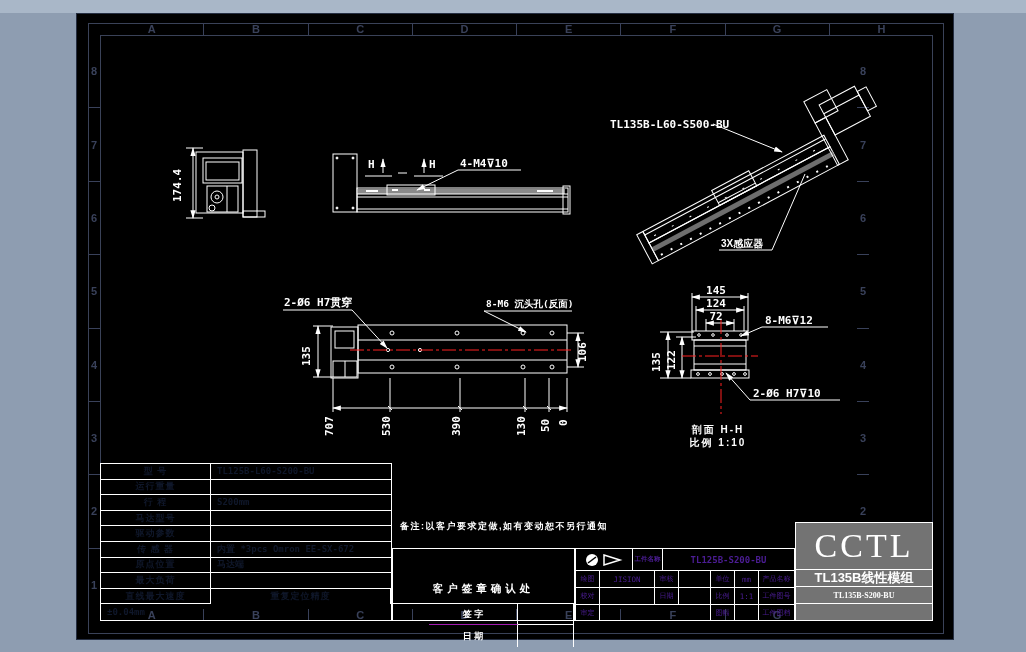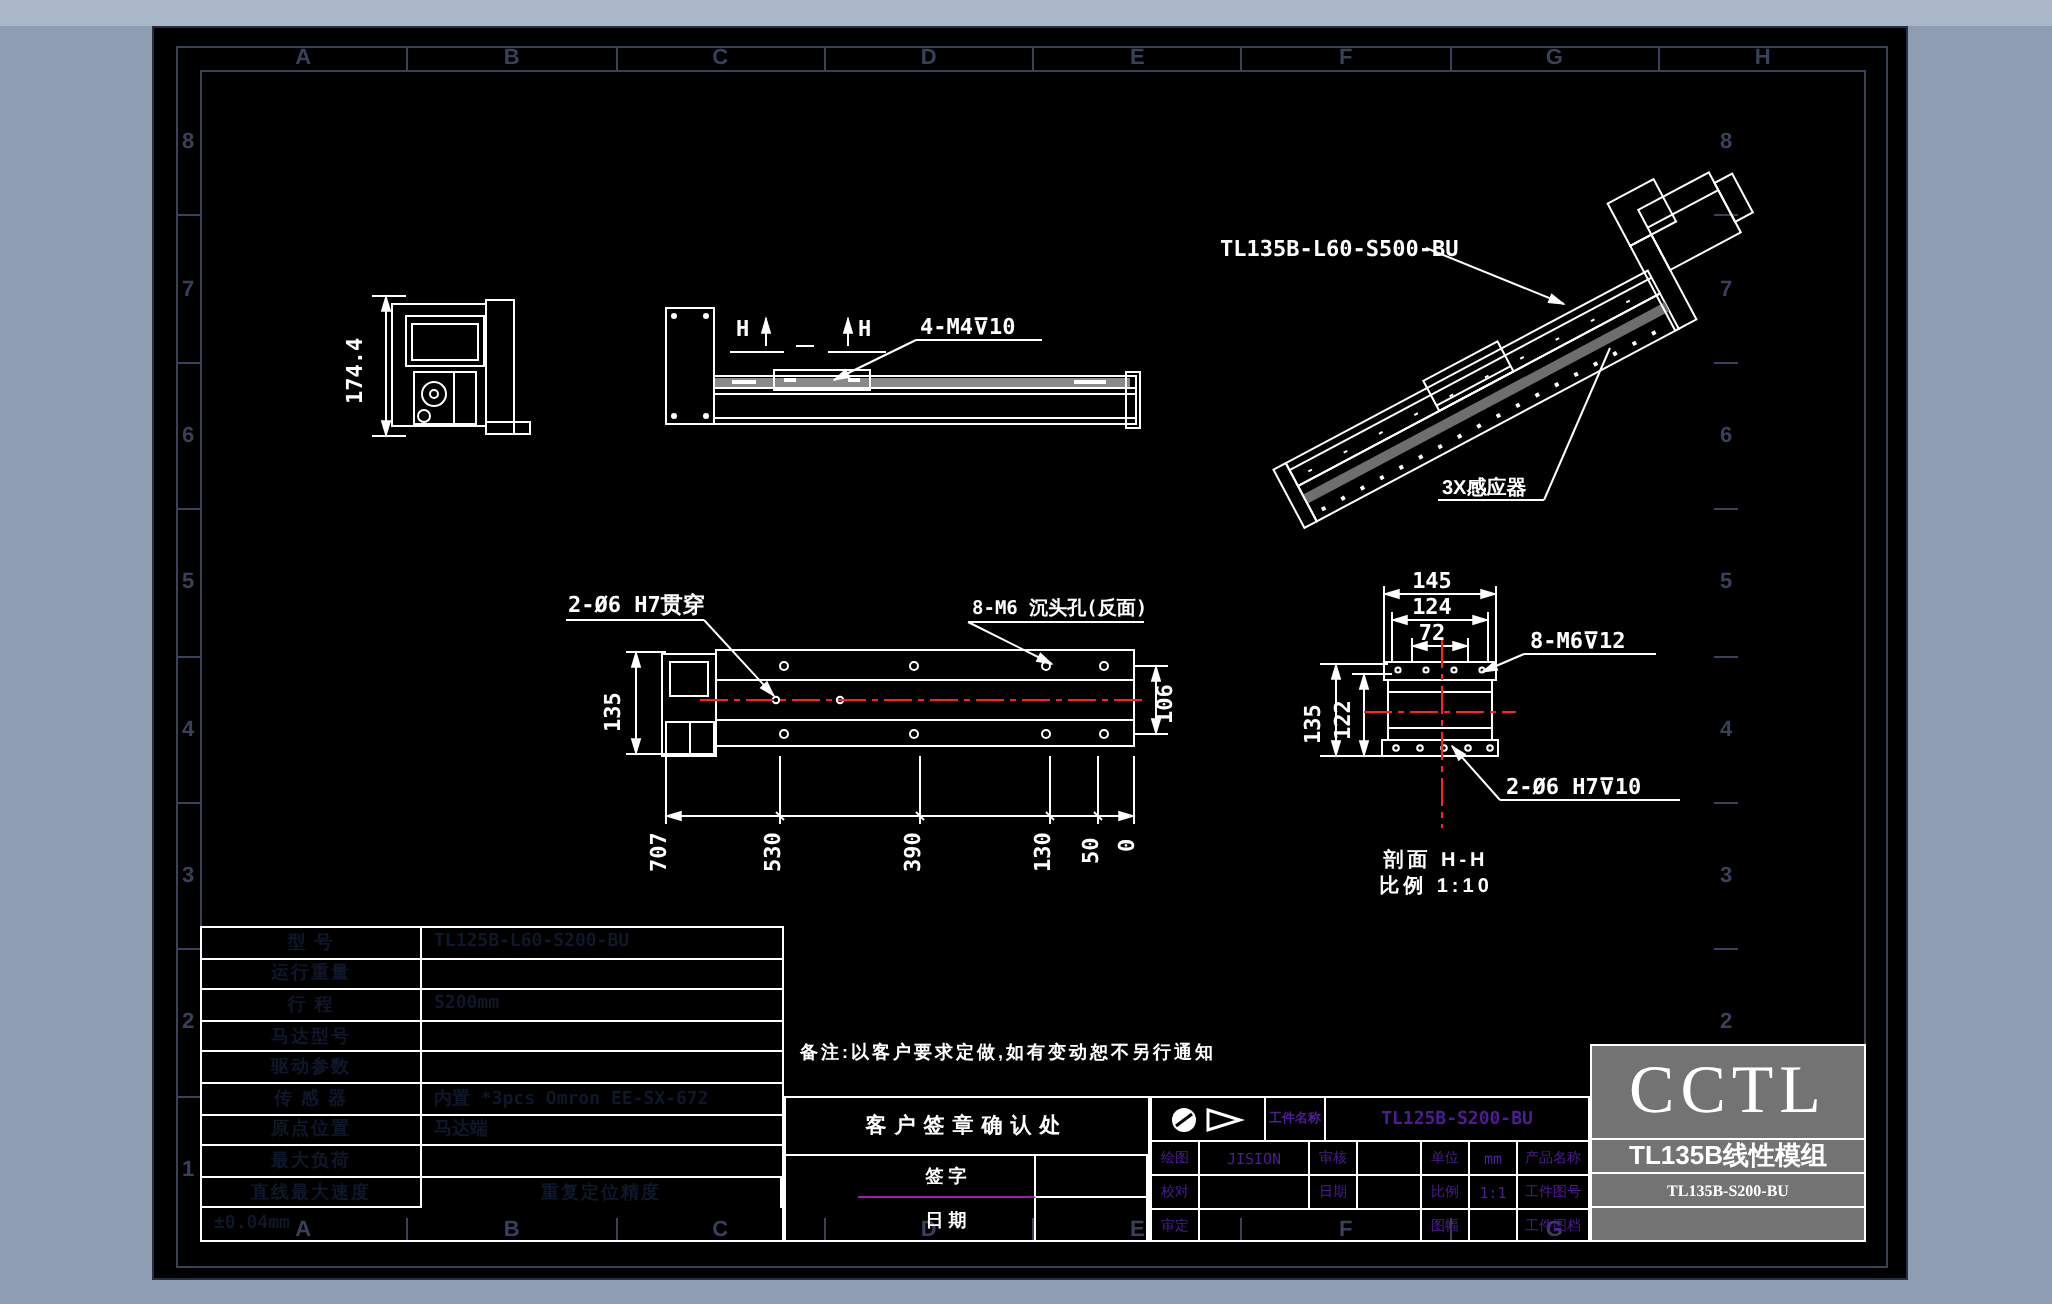--- a/index.html
+++ b/index.html
@@ -25,21 +25,21 @@
                   justify-content:center;font-size:9px;font-weight:bold;letter-spacing:1px;}
   .spec-grid .val{border-bottom:1px solid #fff;display:flex;align-items:center;padding-left:6px;
                   font-size:9px;font-weight:bold;font-family:"DejaVu Sans Mono",monospace;}
   .spec-grid .lab:nth-last-child(2),.spec-grid .val:last-child{border-bottom:none;}
   
   .note{position:absolute;left:400px;top:520px;color:#fff;font-size:9px;font-weight:bold;letter-spacing:1.5px;}
   
   .client{position:absolute;left:392px;top:548px;width:183px;height:73px;border:1px solid #fff;
           box-sizing:border-box;color:#fff;}
   .client .cb-title{height:28px;border-bottom:1px solid #fff;display:flex;align-items:center;justify-content:center;
-          font-size:10.5px;font-weight:bold;letter-spacing:4px;}
+          font-size:10.5px;font-weight:bold;letter-spacing:4px;margin-top:26px;}
   .client .cb-grid{display:grid;grid-template-columns:36px 89px 1fr;grid-template-rows:21px 1fr;height:43px;}
   .client .cb-grid div{display:flex;align-items:center;justify-content:center;font-size:9px;font-weight:bold;}
   .cb-c1{border-right:1px solid #fff;border-bottom:1px solid #a21caf;text-align:center;}
   .cb-c2{border-right:1px solid #fff;border-bottom:1px solid #fff;}
   .cb-c3{grid-row:1/3;}
   .cb-c4{border-right:1px solid #fff;}
   .cb-c5{border-right:1px solid #fff;}
   
   .midblock{position:absolute;left:575px;top:548px;width:220px;height:73px;border:1px solid #fff;
             box-sizing:border-box;color:#4c1d95;}

